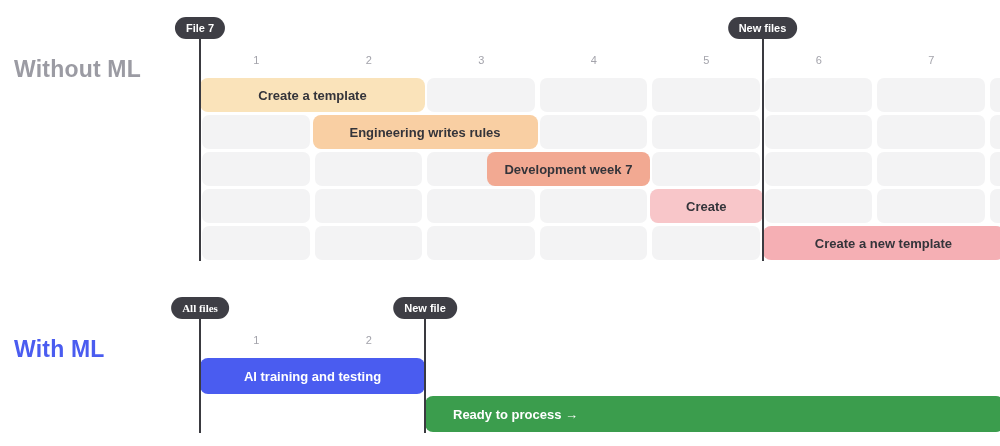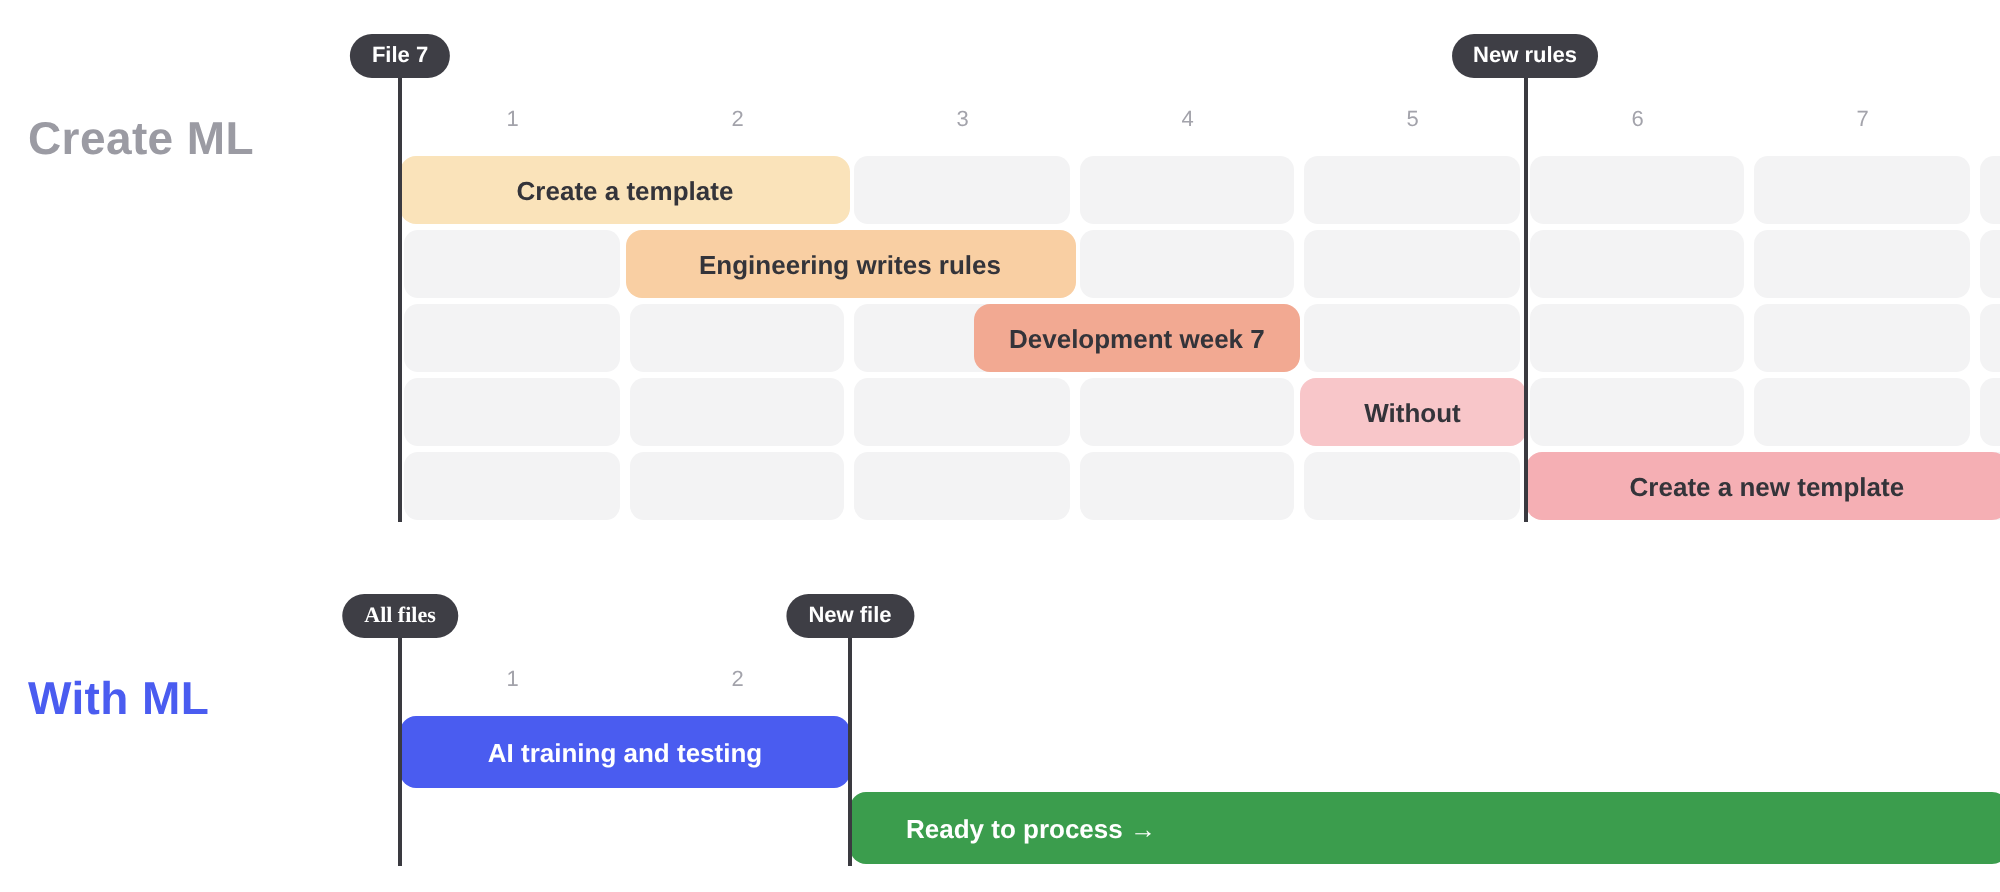--- a/index.html
+++ b/index.html
@@ -36,21 +36,21 @@
     font-size:13px; font-weight:600; white-space:nowrap; overflow:hidden;
   }
   .bar.align-left { justify-content:flex-start; padding-left:28px; font-weight:700; }
 </style>
 </head>
 <body>
 
 <div class="canvas">
 
   <section class="panel panel-0">
-    <h2 class="panel-title" style="color: rgb(155, 155, 163);">Create ML</h2>
+    <h2 class="panel-title" style="color: rgb(155, 155, 163);">Without ML</h2>
   <div class="grid-cell" style="left: 202px; top: 78px; width: 107.5px; height: 34px; background: rgb(243, 243, 244);"></div>
       <div class="grid-cell" style="left: 314.5px; top: 78px; width: 107.5px; height: 34px; background: rgb(243, 243, 244);"></div>
       <div class="grid-cell" style="left: 427px; top: 78px; width: 107.5px; height: 34px; background: rgb(243, 243, 244);"></div>
       <div class="grid-cell" style="left: 539.5px; top: 78px; width: 107.5px; height: 34px; background: rgb(243, 243, 244);"></div>
       <div class="grid-cell" style="left: 652px; top: 78px; width: 107.5px; height: 34px; background: rgb(243, 243, 244);"></div>
       <div class="grid-cell" style="left: 764.5px; top: 78px; width: 107.5px; height: 34px; background: rgb(243, 243, 244);"></div>
       <div class="grid-cell" style="left: 877px; top: 78px; width: 107.5px; height: 34px; background: rgb(243, 243, 244);"></div>
       <div class="grid-cell" style="left: 989.5px; top: 78px; width: 107.5px; height: 34px; background: rgb(243, 243, 244);"></div>
       <div class="grid-cell" style="left: 202px; top: 115px; width: 107.5px; height: 34px; background: rgb(243, 243, 244);"></div>
       <div class="grid-cell" style="left: 314.5px; top: 115px; width: 107.5px; height: 34px; background: rgb(243, 243, 244);"></div>
@@ -87,26 +87,26 @@
       <div class="col-num" style="left: 256.25px; color: rgb(163, 163, 171);">1</div>
       <div class="col-num" style="left: 368.75px; color: rgb(163, 163, 171);">2</div>
       <div class="col-num" style="left: 481.25px; color: rgb(163, 163, 171);">3</div>
       <div class="col-num" style="left: 593.75px; color: rgb(163, 163, 171);">4</div>
       <div class="col-num" style="left: 706.25px; color: rgb(163, 163, 171);">5</div>
       <div class="col-num" style="left: 818.75px; color: rgb(163, 163, 171);">6</div>
       <div class="col-num" style="left: 931.25px; color: rgb(163, 163, 171);">7</div>
       <div class="bar" style="left: 200px; top: 78px; width: 225px; height: 34px; background: rgb(250, 227, 186); color: rgb(52, 52, 58);">Create a template</div>
       <div class="bar" style="left: 312.5px; top: 115px; width: 225px; height: 34px; background: rgb(249, 207, 163); color: rgb(52, 52, 58);">Engineering writes rules</div>
       <div class="bar" style="left: 486.875px; top: 152px; width: 163.125px; height: 34px; background: rgb(242, 169, 146); color: rgb(52, 52, 58);">Development week 7</div>
-      <div class="bar" style="left: 650px; top: 189px; width: 112.5px; height: 34px; background: rgb(248, 198, 201); color: rgb(52, 52, 58);">Without</div>
+      <div class="bar" style="left: 650px; top: 189px; width: 112.5px; height: 34px; background: rgb(248, 198, 201); color: rgb(52, 52, 58);">Create</div>
       <div class="bar" style="left: 762.5px; top: 226px; width: 241.875px; height: 34px; background: rgb(245, 175, 180); color: rgb(52, 52, 58);">Create a new template</div>
       <div class="vline" style="left: 200px; height: 223px; background: rgb(58, 58, 64);"></div>
       <div class="pill" style="left: 200px; background: rgb(62, 62, 69); color: rgb(255, 255, 255);">File 7</div>
       <div class="vline" style="left: 762.5px; height: 223px; background: rgb(58, 58, 64);"></div>
-      <div class="pill" style="left: 762.5px; background: rgb(62, 62, 69); color: rgb(255, 255, 255);">New rules</div>
+      <div class="pill" style="left: 762.5px; background: rgb(62, 62, 69); color: rgb(255, 255, 255);">New files</div>
     </section>
 
   <section class="panel panel-1">
     <h2 class="panel-title" style="color: rgb(74, 92, 240); text-align: right;">With ML</h2>
   <div class="col-num" style="left: 256.25px; color: rgb(163, 163, 171);">1</div>
       <div class="col-num" style="left: 368.75px; color: rgb(163, 163, 171);">2</div>
       <div class="bar" style="left: 200px; top: 78px; width: 225px; height: 36px; background: rgb(74, 92, 240); color: rgb(255, 255, 255); text-align: center;">AI training and testing</div>
       <div class="bar align-left" style="left: 425px; top: 116px; width: 579.375px; height: 36px; background: rgb(59, 157, 77); color: rgb(255, 255, 255);">Ready to process →</div>
       <div class="vline" style="left: 200px; height: 115px; background: rgb(58, 58, 64);"></div>
       <div class="pill" style="left: 200px; background: rgb(62, 62, 69); color: rgb(255, 255, 255); font-family: Liberation Serif, serif;">All files</div>

